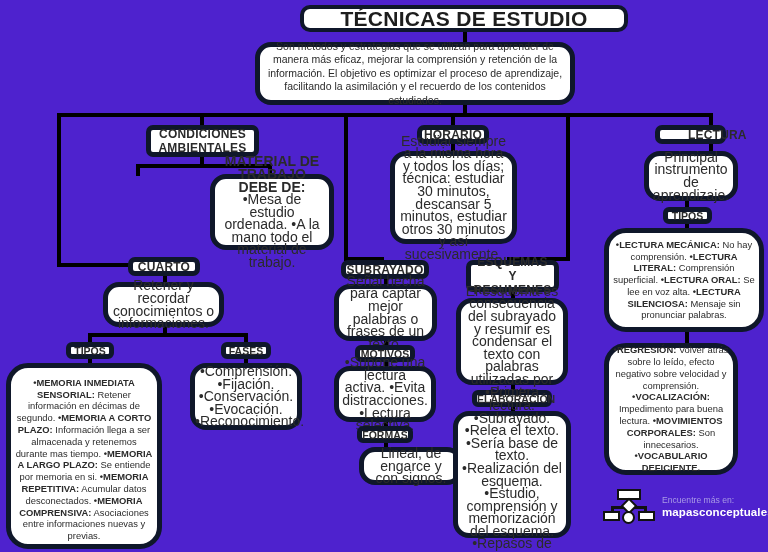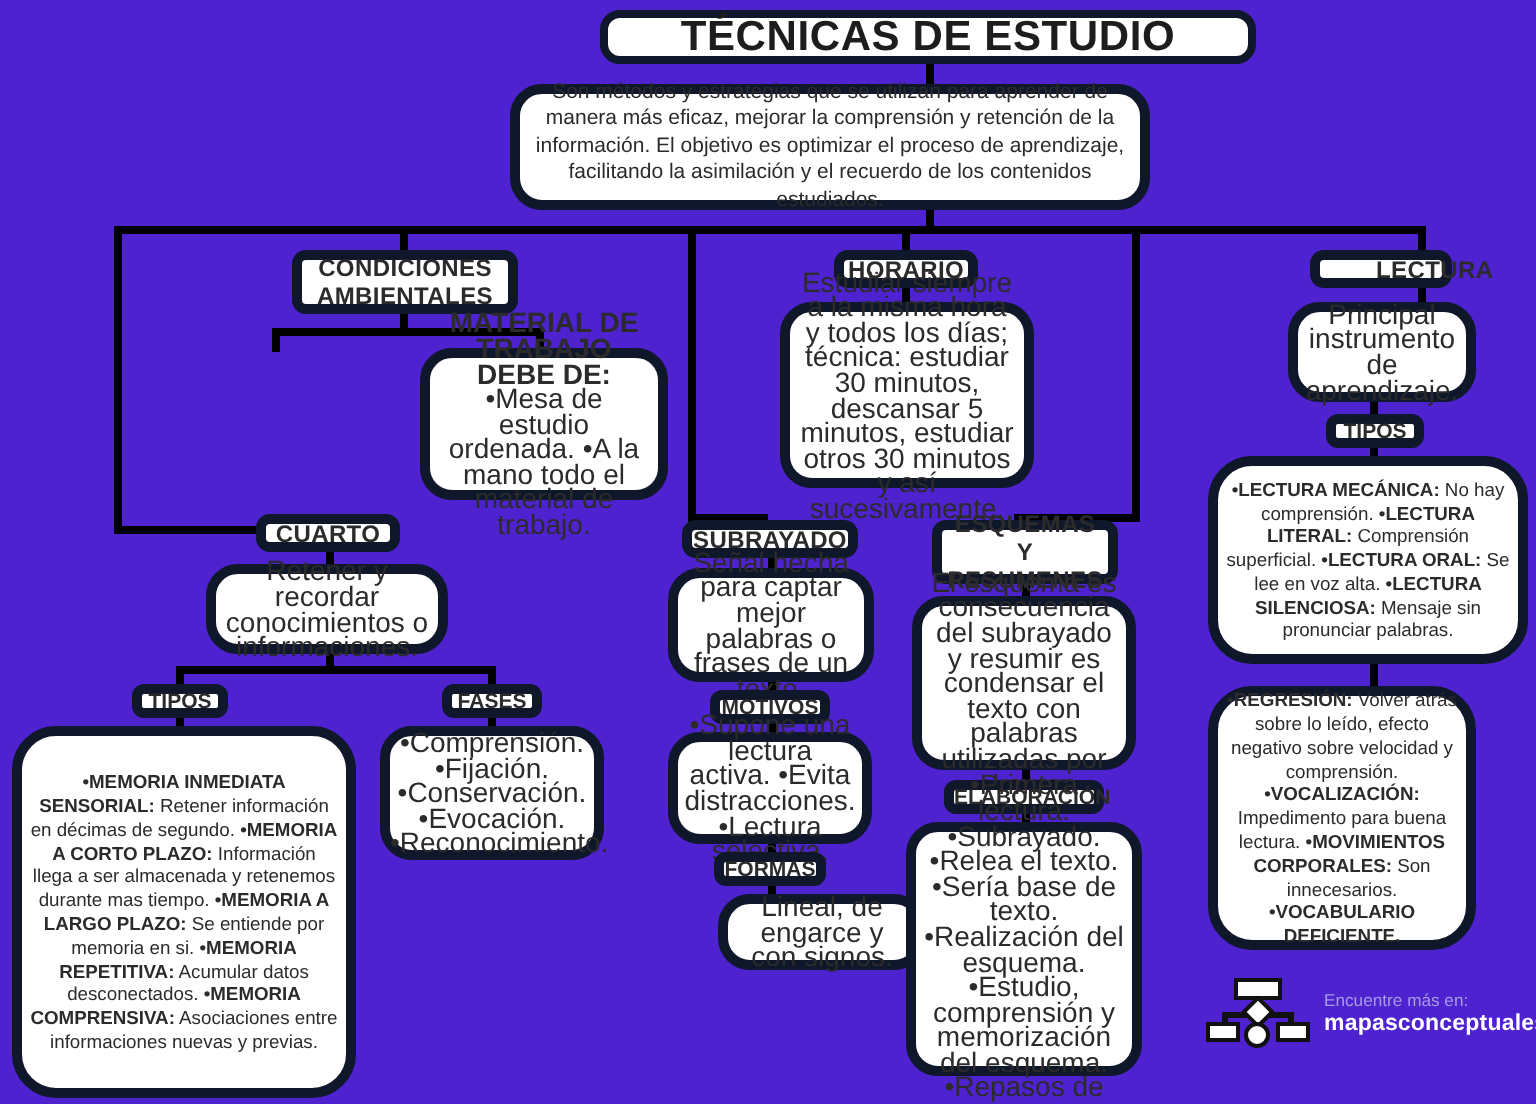--- a/index.html
+++ b/index.html
@@ -161,21 +161,21 @@
   </div>
 
   <div class="node body-node" style="left:103px;top:282px;width:121px;height:45px;">
     <span class="tx">Retener y recordar conocimientos o informaciones.</span>
   </div>
 
   <div class="node label-sm" style="left:66px;top:342px;width:48px;height:17px;">
     <span class="tx">TIPOS</span>
   </div>
 
-  <div class="node body-node big tiny" style="left:6px;top:363px;width:172px;height:186px;">
+  <div class="node body-node big tiny" style="left:6px;top:363px;width:156px;height:186px;align-items:flex-end;">
     <span class="tx">
       <b>•MEMORIA INMEDIATA SENSORIAL:</b><span> Retener información en décimas de segundo.</span>
       <b>•MEMORIA A CORTO PLAZO:</b><span> Información llega a ser almacenada y retenemos durante mas tiempo.</span>
       <b>•MEMORIA A LARGO PLAZO:</b><span> Se entiende por memoria en si.</span>
       <b>•MEMORIA REPETITIVA:</b><span> Acumular datos desconectados.</span>
       <b>•MEMORIA COMPRENSIVA:</b><span> Asociaciones entre informaciones nuevas y previas.</span>
     </span>
   </div>
 
   <div class="node label-sm" style="left:221px;top:342px;width:50px;height:17px;">

